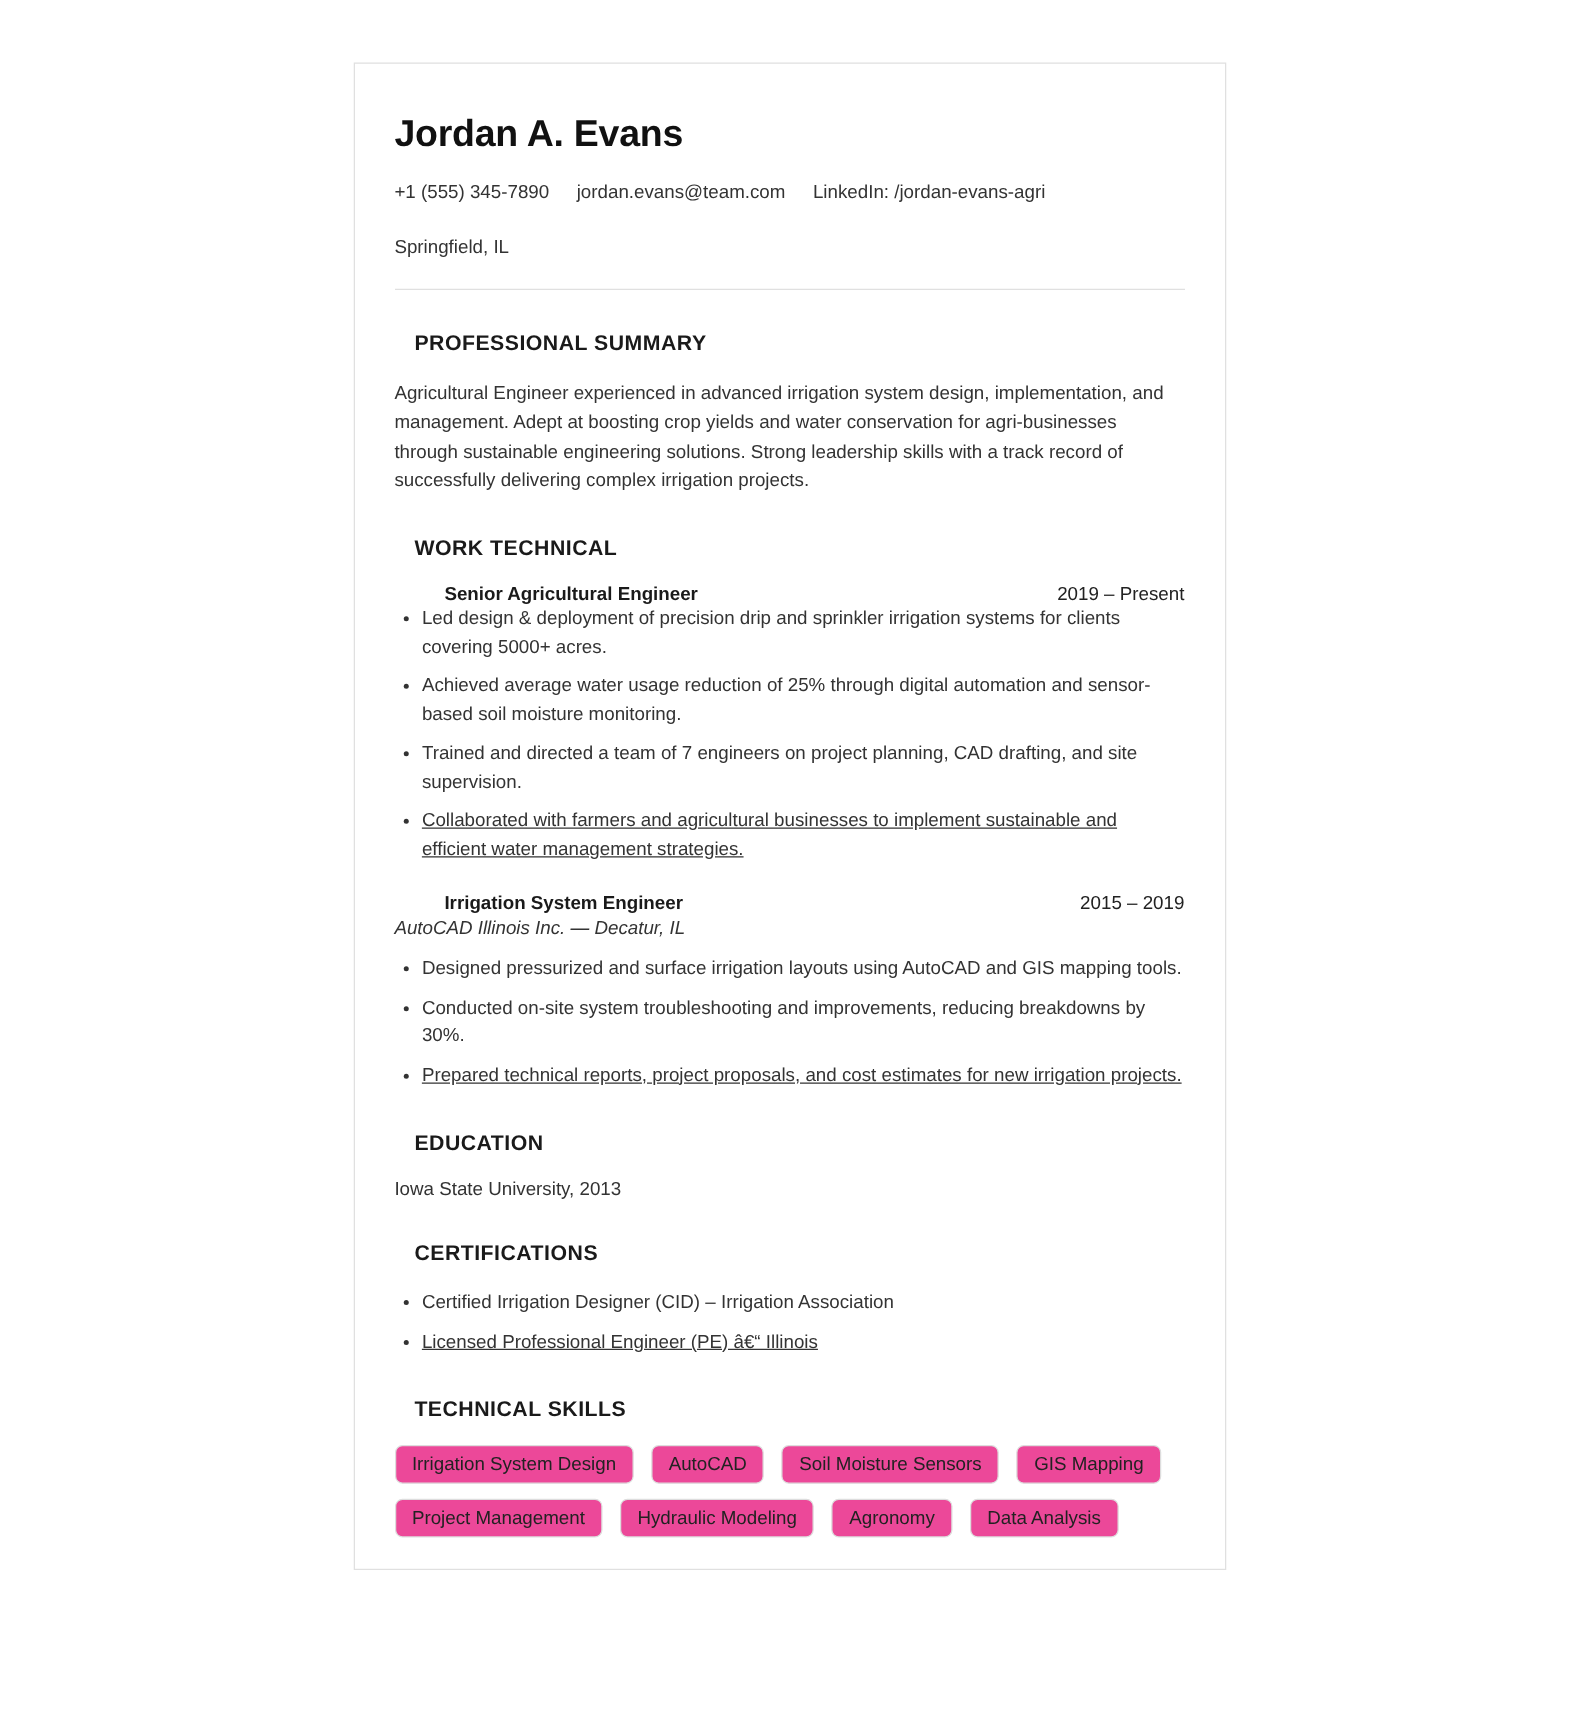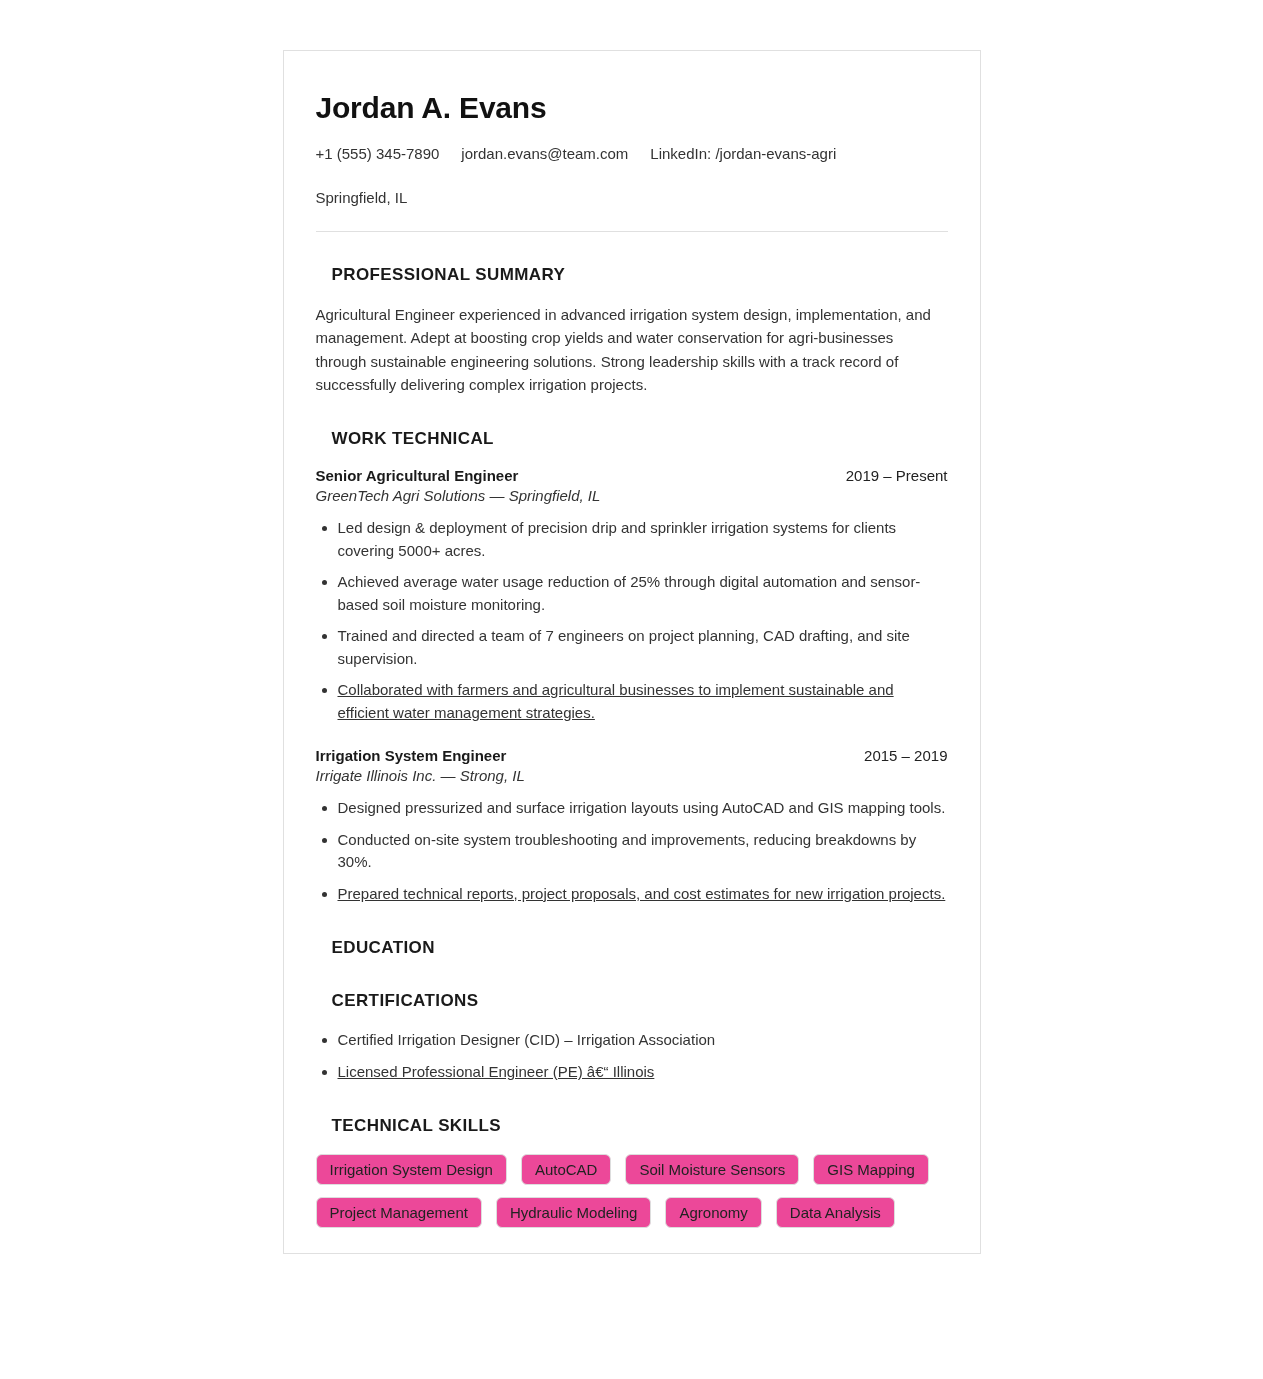--- a/index.html
+++ b/index.html
@@ -56,20 +56,21 @@
     font-size: 15px;
     line-height: 1.55;
     color: #333333;
     margin: 0;
   }
   .job { margin: 0 0 23px 0; }
   .job-head {
     display: flex;
     justify-content: space-between;
     align-items: baseline;
+    margin-left: 40px;
   }
   .job-title {
     font-size: 15px;
     font-weight: 700;
     color: #1a1a1a;
   }
   .job-dates {
     font-size: 15px;
     color: #222222;
   }
@@ -137,48 +138,48 @@
   </section>
 
   <section>
     <h2 class="section-heading">WORK TECHNICAL</h2>
 
     <div class="job">
       <div class="job-head">
         <span class="job-title">Senior Agricultural Engineer</span>
         <span class="job-dates">2019 – Present</span>
       </div>
-      <div class="job-company">GreenTech Agri Solutions — Springfield, IL</div>
       <ul class="bullets">
         <li>Led design &amp; deployment of precision drip and sprinkler irrigation systems for clients covering 5000+ acres.</li>
         <li>Achieved average water usage reduction of 25% through digital automation and sensor-based soil moisture monitoring.</li>
         <li>Trained and directed a team of 7 engineers on project planning, CAD drafting, and site supervision.</li>
         <li>Collaborated with farmers and agricultural businesses to implement sustainable and efficient water management strategies.</li>
       </ul>
     </div>
 
     <div class="job">
       <div class="job-head">
         <span class="job-title">Irrigation System Engineer</span>
         <span class="job-dates">2015 – 2019</span>
       </div>
-      <div class="job-company">Irrigate Illinois Inc. — Strong, IL</div>
+      <div class="job-company">AutoCAD Illinois Inc. — Decatur, IL</div>
       <ul class="bullets">
         <li>Designed pressurized and surface irrigation layouts using AutoCAD and GIS mapping tools.</li>
         <li>Conducted on-site system troubleshooting and improvements, reducing breakdowns by 30%.</li>
         <li>Prepared technical reports, project proposals, and cost estimates for new irrigation projects.</li>
       </ul>
     </div>
   </section>
 
   <section>
     <h2 class="section-heading">EDUCATION</h2>
 
 
     <div class="degree-entry">
+      <div class="degree-school">Iowa State University, 2013</div>
     </div>
   </section>
 
   <section>
     <h2 class="section-heading">CERTIFICATIONS</h2>
     <ul class="bullets">
       <li>Certified Irrigation Designer (CID) – Irrigation Association</li>
       <li>Licensed Professional Engineer (PE) â€“ Illinois</li>
     </ul>
   </section>

